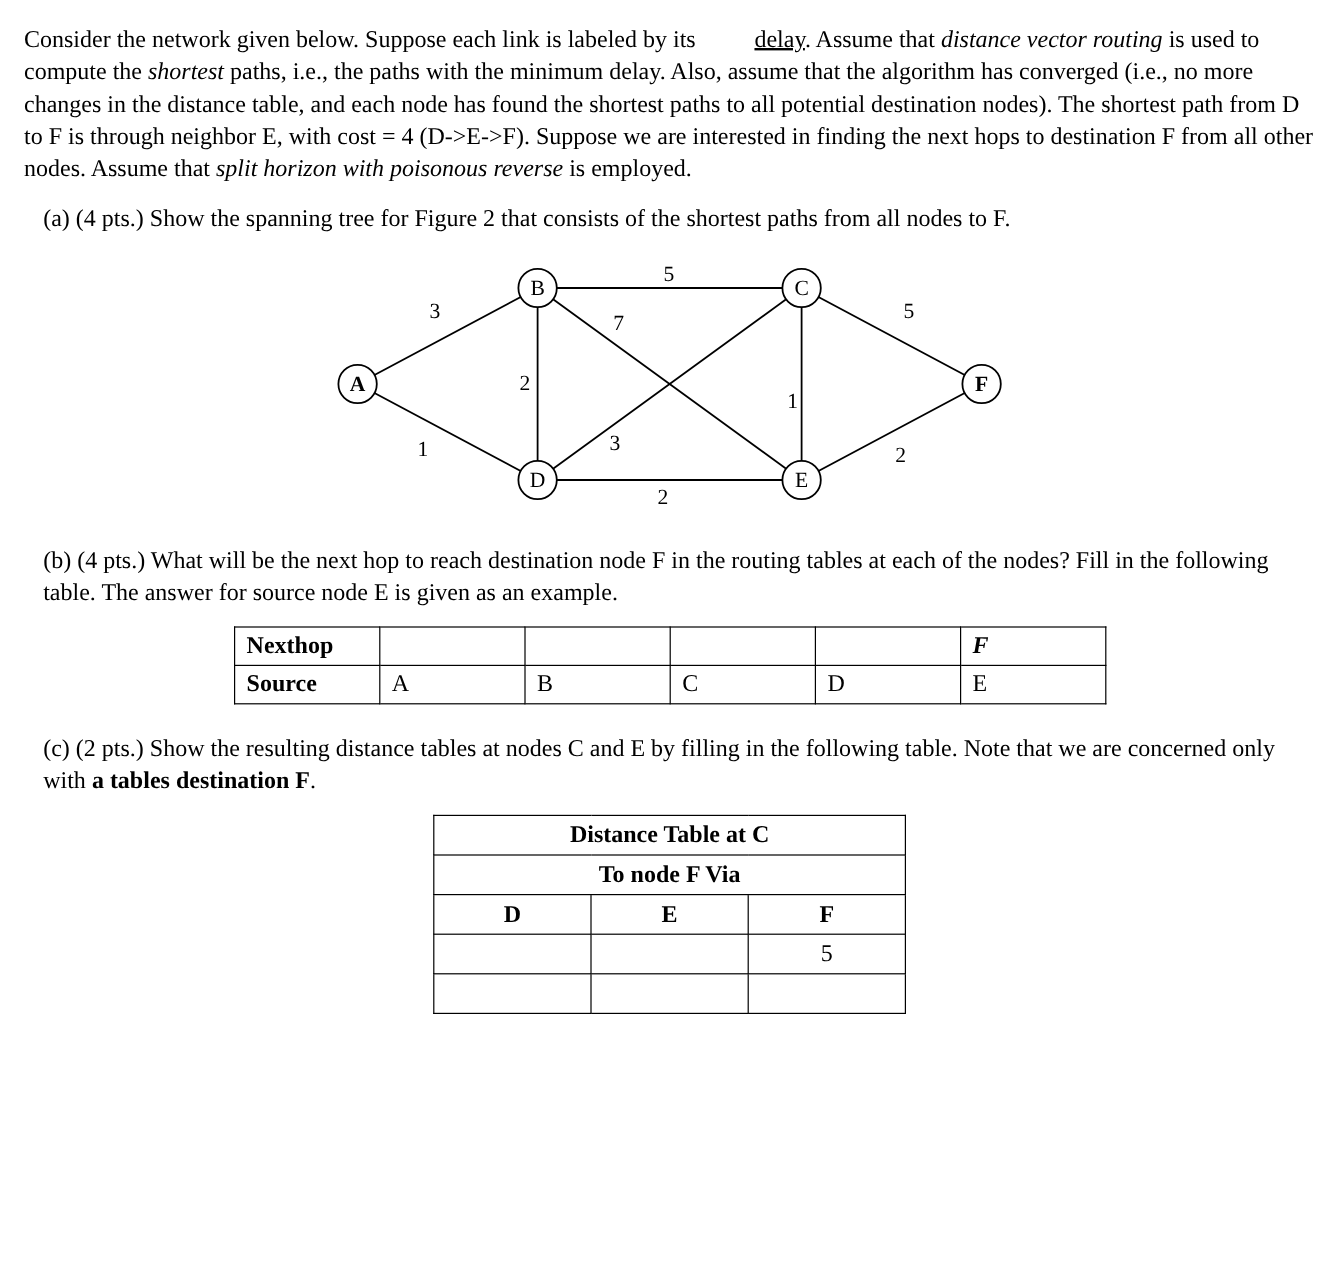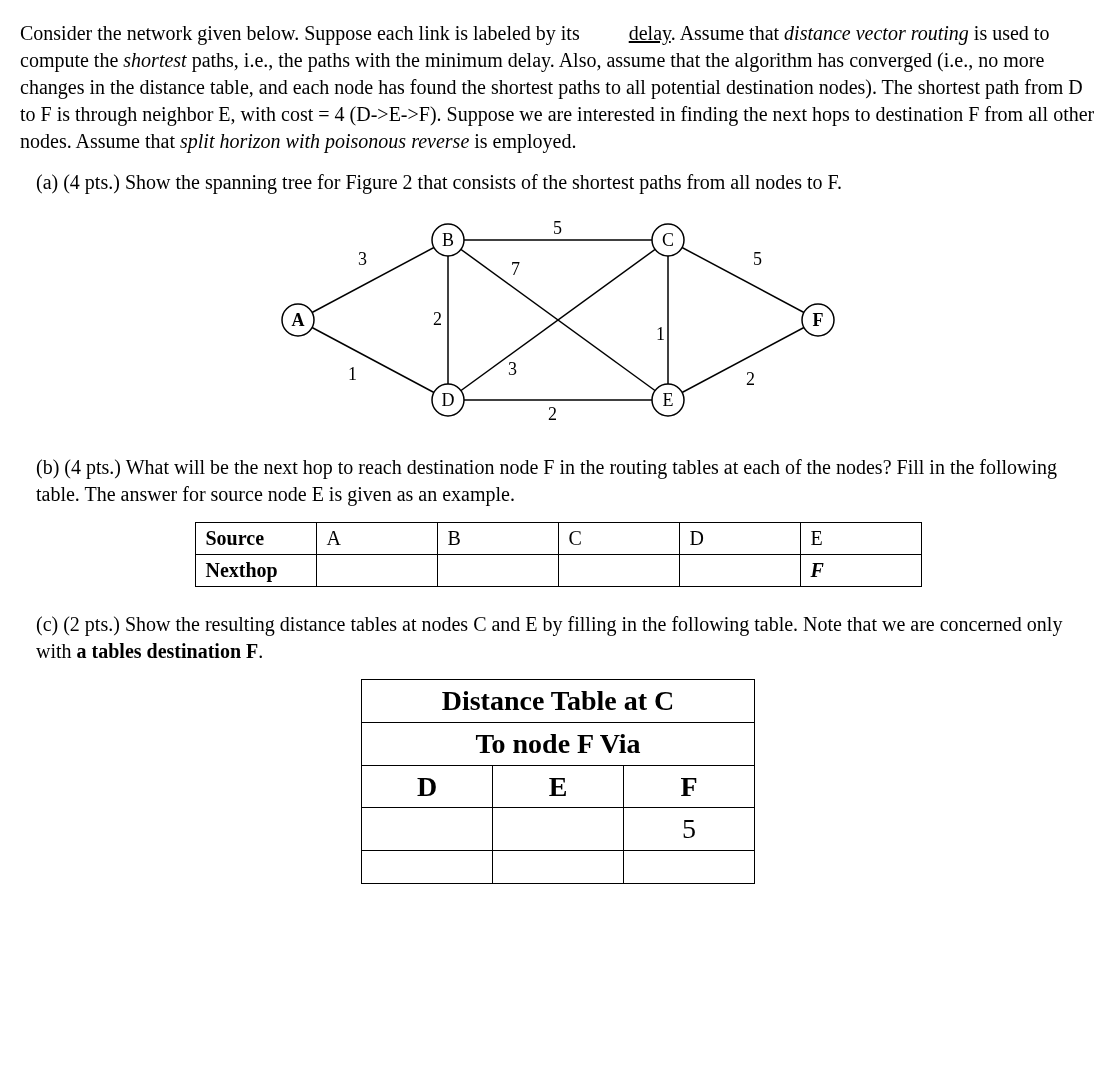--- a/index.html
+++ b/index.html
@@ -51,21 +51,21 @@
     margin: 8px 0 24px 0;
   }
   table.dist {
     border-collapse: collapse;
   }
   table.dist td, table.dist th {
     border: 1px solid #000;
     padding: 2px 10px;
     min-width: 110px;
     height: 28px;
-    font-size: 28px;
+    font-size: 20px;
     text-align: center;
   }
   table.dist th { font-weight: bold; }
 </style>
 </head>
 <body>
 
 <p class="para">
   <span>Consider the network given below. Suppose each link is labeled by its </span><u>delay</u><span>. Assume that </span><i>distance vector routing</i><span> is used to compute the </span><i>shortest</i><span> paths, i.e., the paths with the minimum delay. Also, assume that the algorithm has converged (i.e., no more changes in the distance table, and each node has found the shortest paths to all potential destination nodes). The shortest path from D to F is through neighbor E, with cost = 4 (D-&gt;E-&gt;F). Suppose we are interested in finding the next hops to destination F from all other nodes. Assume that </span><i>split horizon with poisonous reverse</i><span> is employed.</span>
 </p>
@@ -131,34 +131,34 @@
 <p class="sub">
   <span class="sub-label">(b)</span>
   <span>(4 pts.)</span>
   <span class="sub-body">What will be the next hop to reach destination node F in the routing tables at each of the nodes? Fill in the following table. The answer for source node E is given as an example.</span>
 </p>
 
 <div class="nexthop-wrap">
 <table class="nexthop">
   <tbody>
         <tr>
+    <td class="lab">Nexthop</td>
+    <td></td>
+    <td></td>
+    <td></td>
+    <td></td>
+    <td class="val-e">F</td>
+  </tr>
+  <tr>
     <td class="lab">Source</td>
     <td>A</td>
     <td>B</td>
     <td>C</td>
     <td>D</td>
     <td>E</td>
-  </tr>
-  <tr>
-    <td class="lab">Nexthop</td>
-    <td></td>
-    <td></td>
-    <td></td>
-    <td></td>
-    <td class="val-e">F</td>
   </tr>
 </tbody>
     </table>
 </div>
 
 <p class="sub">
   <span class="sub-label">(c)</span>
   <span>(2 pts.)</span>
   <span class="sub-body">Show the resulting distance tables at nodes C and E by filling in the following table. Note that we are concerned only with </span><b>a tables destination F</b><span>.</span>
 </p>

